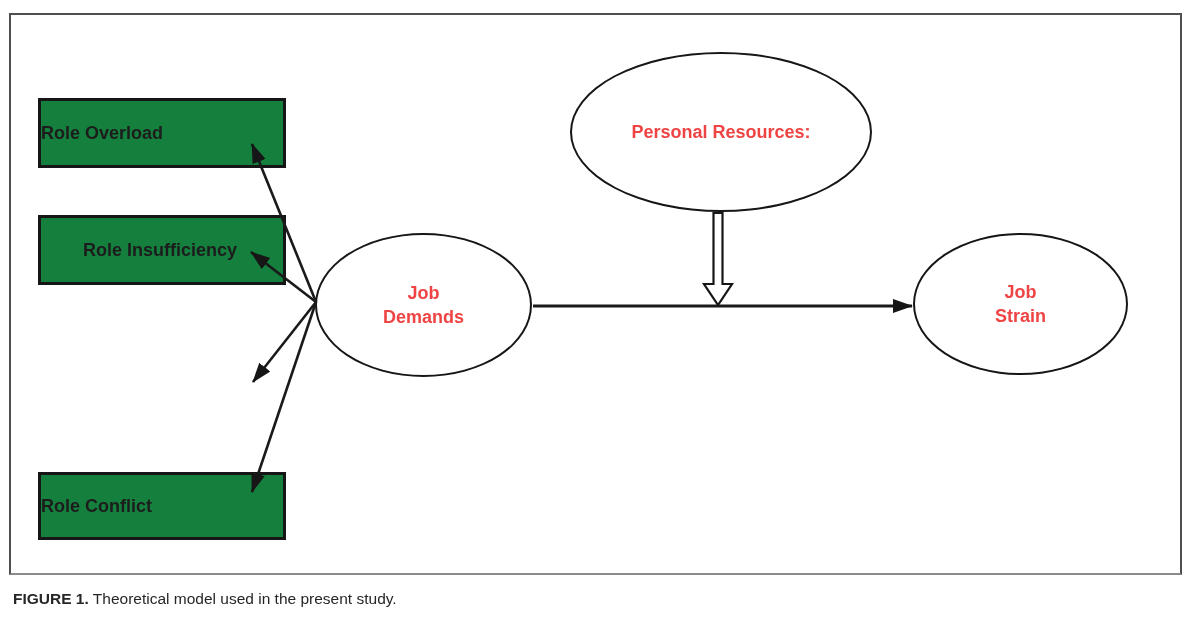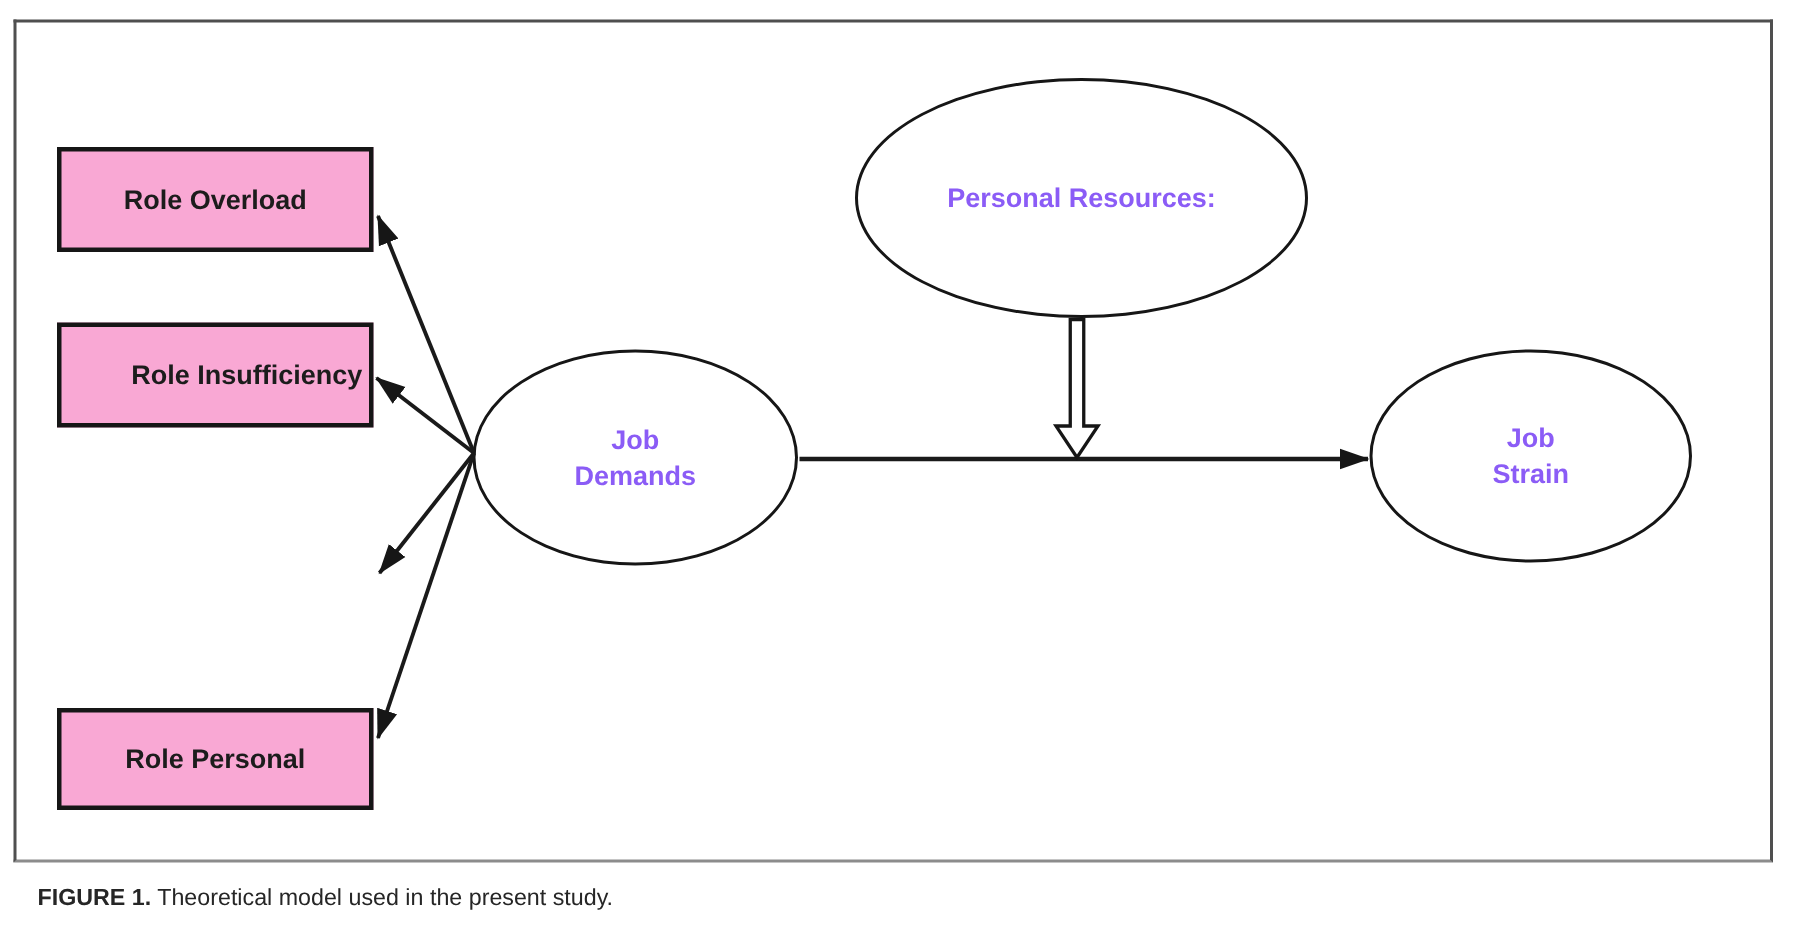--- a/index.html
+++ b/index.html
@@ -24,27 +24,26 @@
     height: 562px;
     box-sizing: border-box;
     border: 2px solid #4f4f4f;
     border-bottom-color: #8c8c8c;
     background: #ffffff;
   }
   
   .cbox {
     position: absolute;
     left: 38px;
-    width: 211px;
+    width: 248px;
     box-sizing: border-box;
     border: 3px solid #161616;
-    background: #f9a8d4;
+    background: #15803d;
     display: flex;
     align-items: center;
-    justify-content: center;
     font-weight: bold;
     font-size: 18px;
     color: #1c1c1c;
     text-align: center;
   }
   .cbox.b1 { top: 98px;  height: 70px; }
   .cbox.b2 { top: 215px; height: 70px; padding-left: 42px; }
   .cbox.b3 { top: 355px; height: 68px; }
   .cbox.b4 { top: 472px; height: 68px; }
   
@@ -54,21 +53,21 @@
     border: 2.5px solid #161616;
     border-radius: 50%;
     background: #ffffff;
     display: flex;
     flex-direction: column;
     align-items: center;
     justify-content: center;
     font-weight: bold;
     font-size: 18px;
     line-height: 1.35;
-    color: #8b5cf6;
+    color: #ef4444;
     text-align: right;
   }
   .ellipse.job-demands { left: 315px; top: 233px; width: 217px; height: 144px; }
   .ellipse.personal-resources { left: 570px; top: 52px; width: 302px; height: 160px; }
   .ellipse.job-strain { left: 913px; top: 233px; width: 215px; height: 142px; }
   
   svg.arrows {
     position: absolute;
     left: 0;
     top: 0;
@@ -77,39 +76,38 @@
     pointer-events: none;
   }
   
   .caption {
     position: absolute;
     left: 13px;
     top: 590px;
     font-size: 15.5px;
     color: #262626;
     white-space: nowrap;
-    margin-left: 12px;
   }
   .caption .lbl { font-weight: bold; }
 </style>
 </head>
 <body>
 
 <div id="stage">
 
   <div class="frame"></div>
 
   <div class="cbox b1">
     <span>Role Overload</span>
   </div>
   <div class="cbox b2">
     <span>Role Insufficiency</span>
   </div>
   <div class="cbox b4">
-    <span>Role Personal</span>
+    <span>Role Conflict</span>
   </div>
 
   <div class="ellipse job-demands">
     <span>Job</span>
     <span>Demands</span>
   </div>
   <div class="ellipse personal-resources">
     <span>Personal Resources:</span>
   </div>
   <div class="ellipse job-strain">

